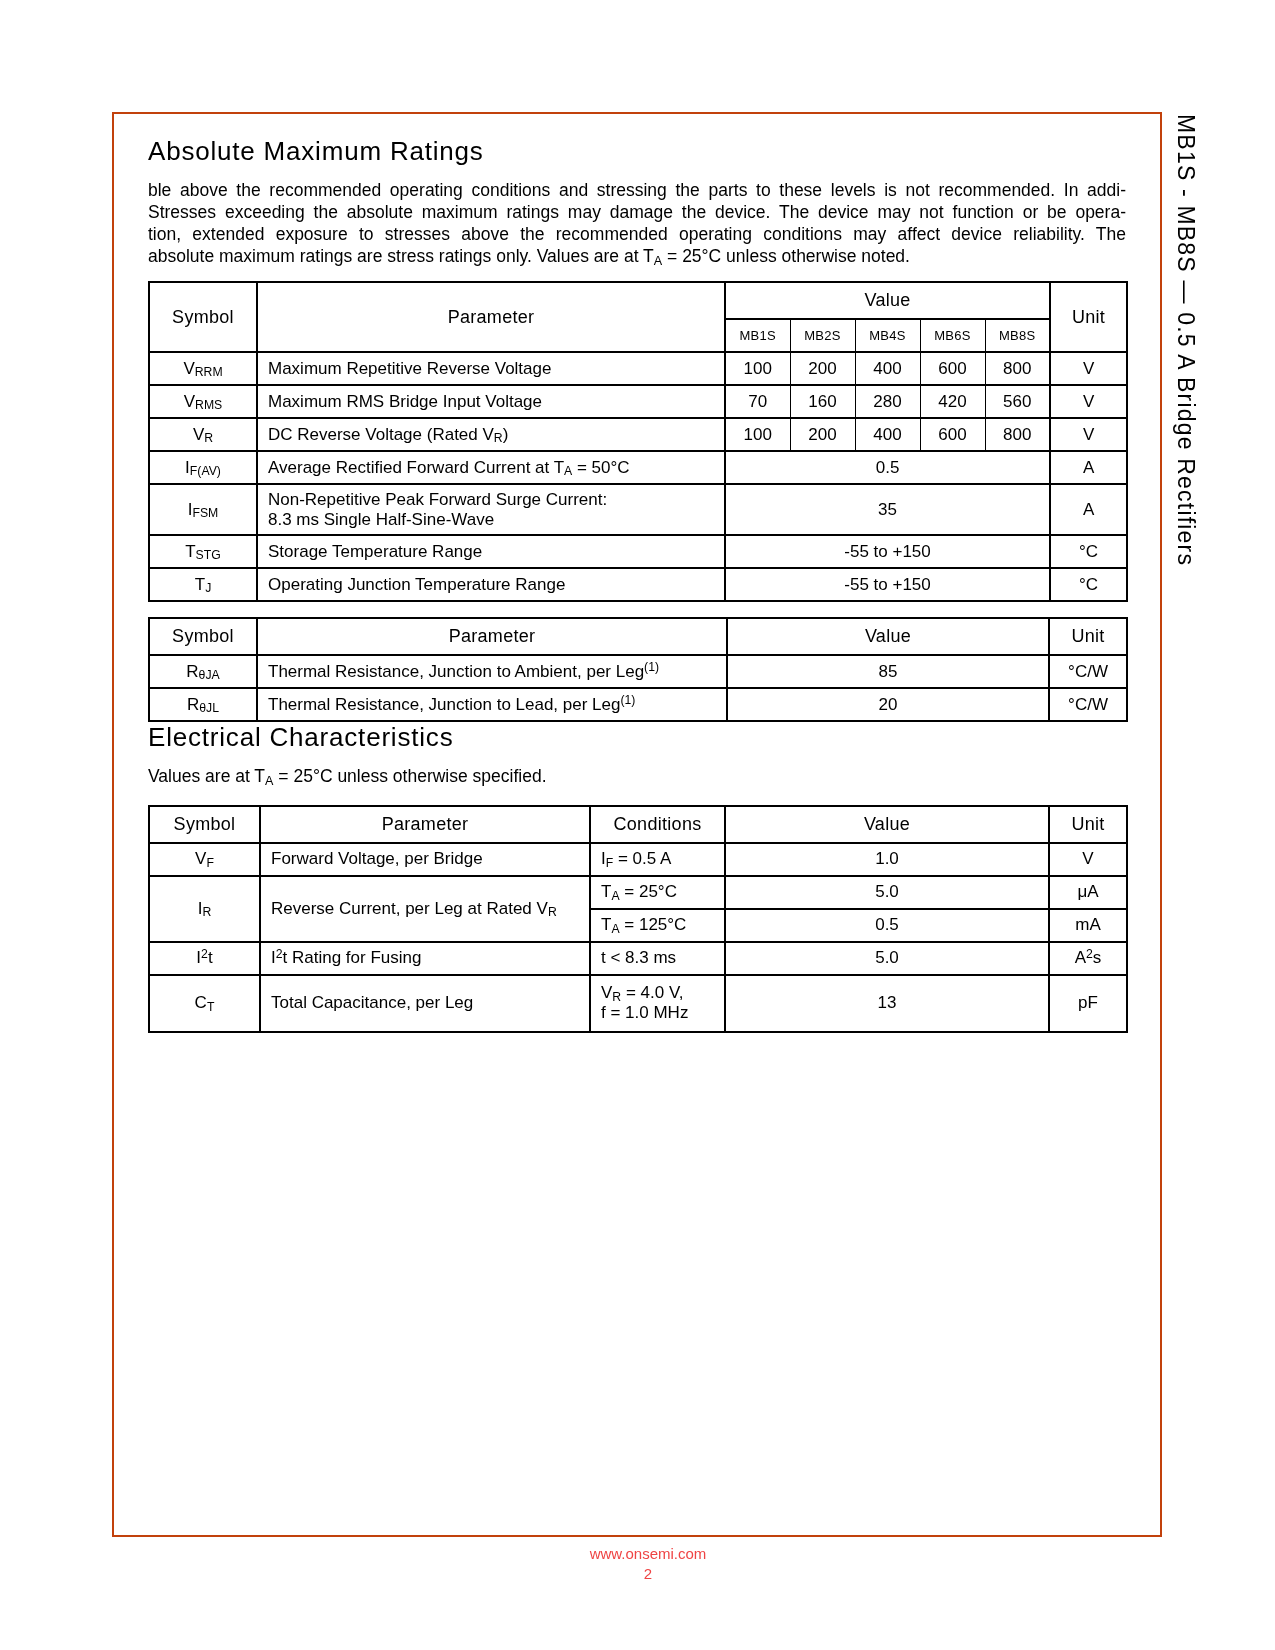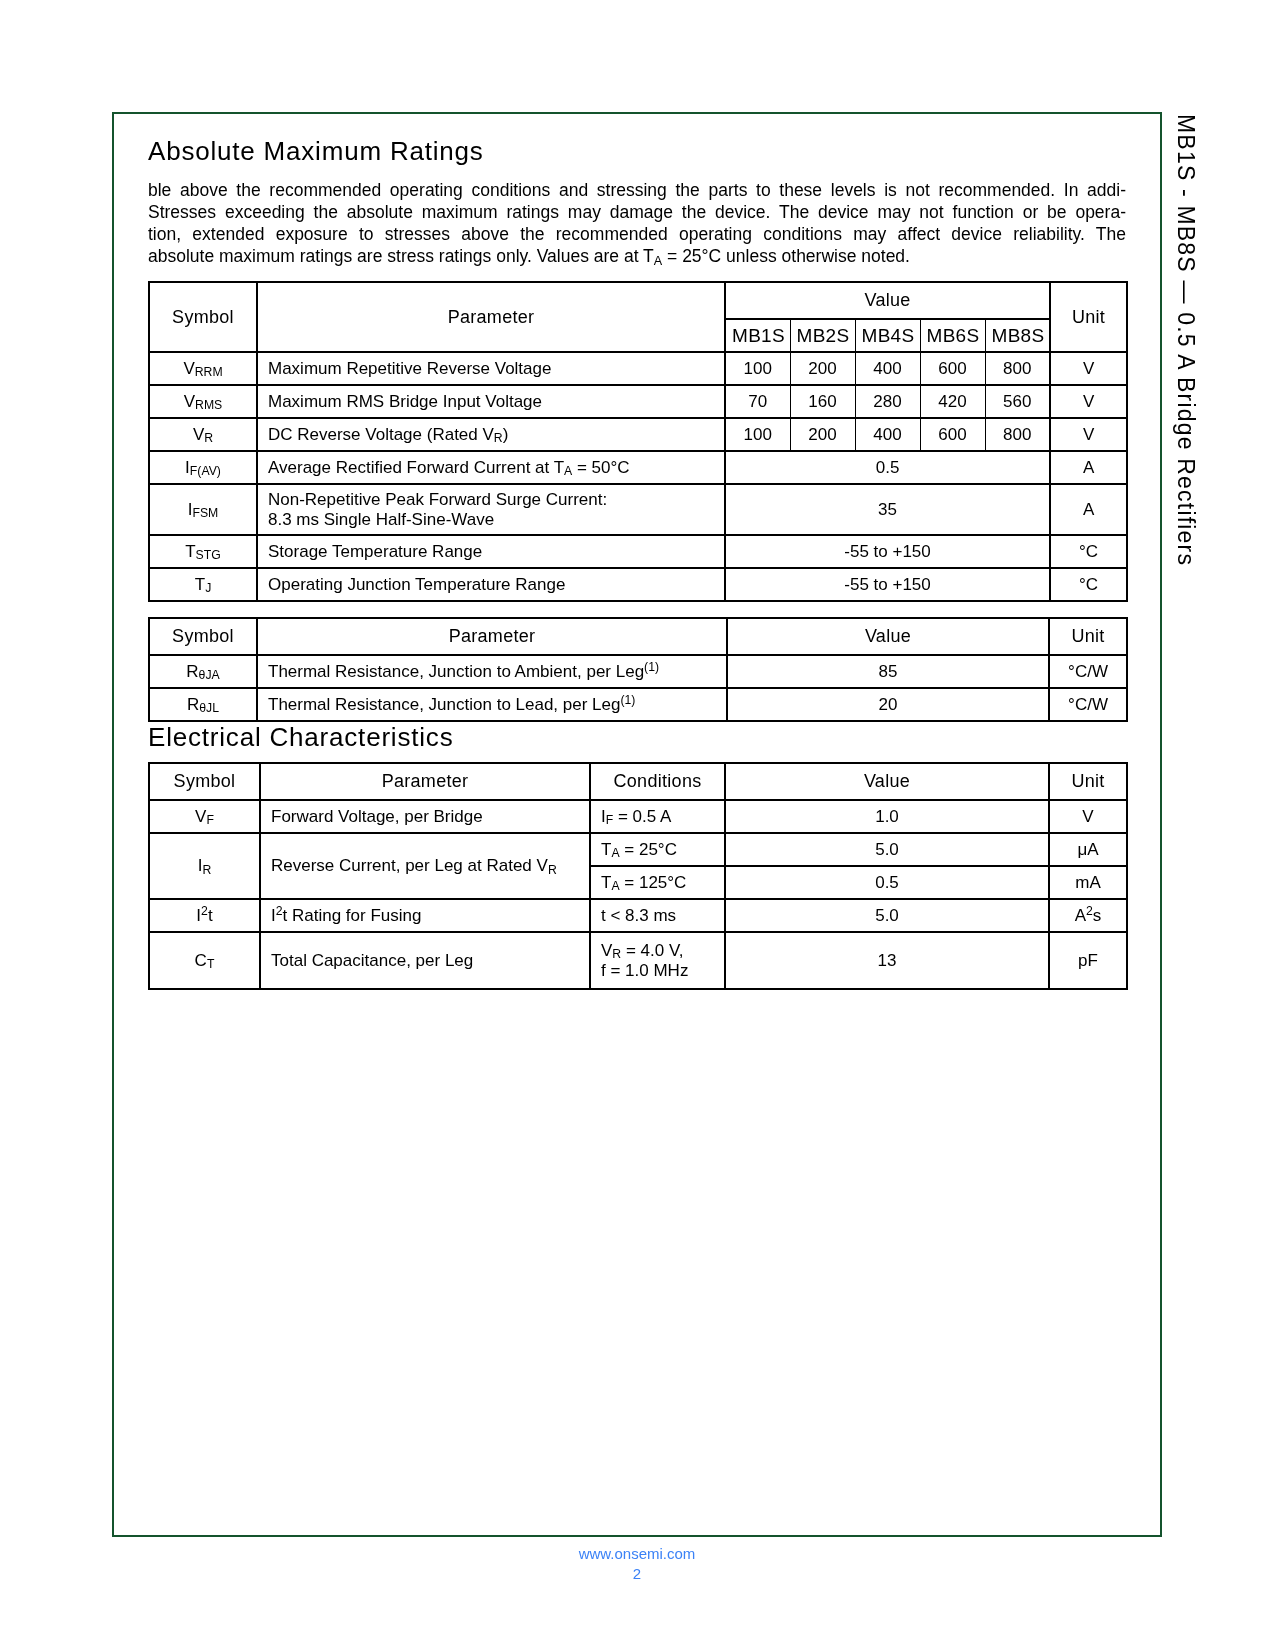--- a/index.html
+++ b/index.html
@@ -5,42 +5,42 @@
   html, body { margin:0; padding:0; background:#ffffff; }
   body {
     width:1275px; height:1650px; position:relative;
     font-family:"Liberation Sans", sans-serif; color:#000;
     -webkit-font-smoothing:antialiased;
   }
   .page { position:absolute; left:0; top:0; width:1275px; height:1650px; background:#fff; }
 
   .content-box {
     position:absolute; left:112px; top:112px; width:1050px; height:1425px;
-    border:2px solid #14532d; box-sizing:border-box;
+    border:2px solid #c2410c; box-sizing:border-box;
     padding:22px 34px 0 34px; overflow:hidden;
   }
 
   h1.sec-title {
     font-size:26px; font-weight:400; margin:0; letter-spacing:0.8px; color:#000;
   }
   .intro { font-size:17.5px; line-height:22px; margin:12px 0 0 0; }
   .jline { display:block; text-align:justify; text-align-last:justify; }
   .jline.last { text-align:right; text-align-last:left; }
 
   table { border-collapse:collapse; table-layout:fixed; width:978px; }
   th, td {
     border:2px solid #000; font-weight:400; font-size:17px;
     padding:2px 6px; text-align:center; vertical-align:middle;
     overflow:hidden; color:#000;
   }
   th { font-size:18px; letter-spacing:0.3px; }
   td.param, td.cond { text-align:left; padding-left:10px;border-radius:10px; }
   .mb { border-left-width:1px; border-right-width:1px; }
   tr.hdr1 > th { height:31px; }
-  tr.hdr2 > th { height:27px; font-size:19px;margin-top:16px; }
+  tr.hdr2 > th { height:27px; font-size:13px;margin-top:16px; }
   tr.datarow > td { height:27px; }
   tr.tallrow > td { height:45px; }
   tr.tallrow2 > td { height:51px; }
 
   sub { font-size:0.72em; line-height:0; position:relative; top:0.24em; vertical-align:baseline; }
   sup { font-size:0.72em; line-height:0; position:relative; top:-0.45em; vertical-align:baseline; }
 
   .t1 { margin-top:14px; }
   .h2gap { margin-top:58px; }
   .t2 { margin-top:15px; }
@@ -50,22 +50,22 @@
   .subtitle { font-size:17.5px; margin-top:13px; }
   .t3 { margin-top:9px; }
 
   .sidebar-title {
     position:absolute; left:1172px; top:114px;
     writing-mode:vertical-rl; text-orientation:mixed;
     font-size:23px; letter-spacing:1.2px; white-space:nowrap; color:#000;
   }
 
   .footer {
-    position:absolute; left:112px; top:1544px; width:1050px;
-    text-align:center; font-size:15px; line-height:20px; color:#3b82f6;
+    position:absolute; left:123px; top:1544px; width:1050px;
+    text-align:center; font-size:15px; line-height:20px; color:#ef4444;
   }
 </style>
 </head>
 <body>
 
 <div class="page">
 
   <div class="content-box">
 
     <section>
@@ -192,20 +192,21 @@
             <td>20</td>
             <td>°C/W</td>
           </tr>
         </tbody>
       </table>
 
     </section>
 
     <section>
       <h1 class="sec-title h3gap">Electrical Characteristics</h1>
+      <p class="subtitle">Values are at T<sub>A</sub> = 25°C unless otherwise specified.</p>
 
       <table class="t3">
         <colgroup>
           <col style="width:111px">
             <col style="width:330px">
             <col style="width:135px">
             <col style="width:324px">
             <col style="width:78px">
         </colgroup>
         <thead>

